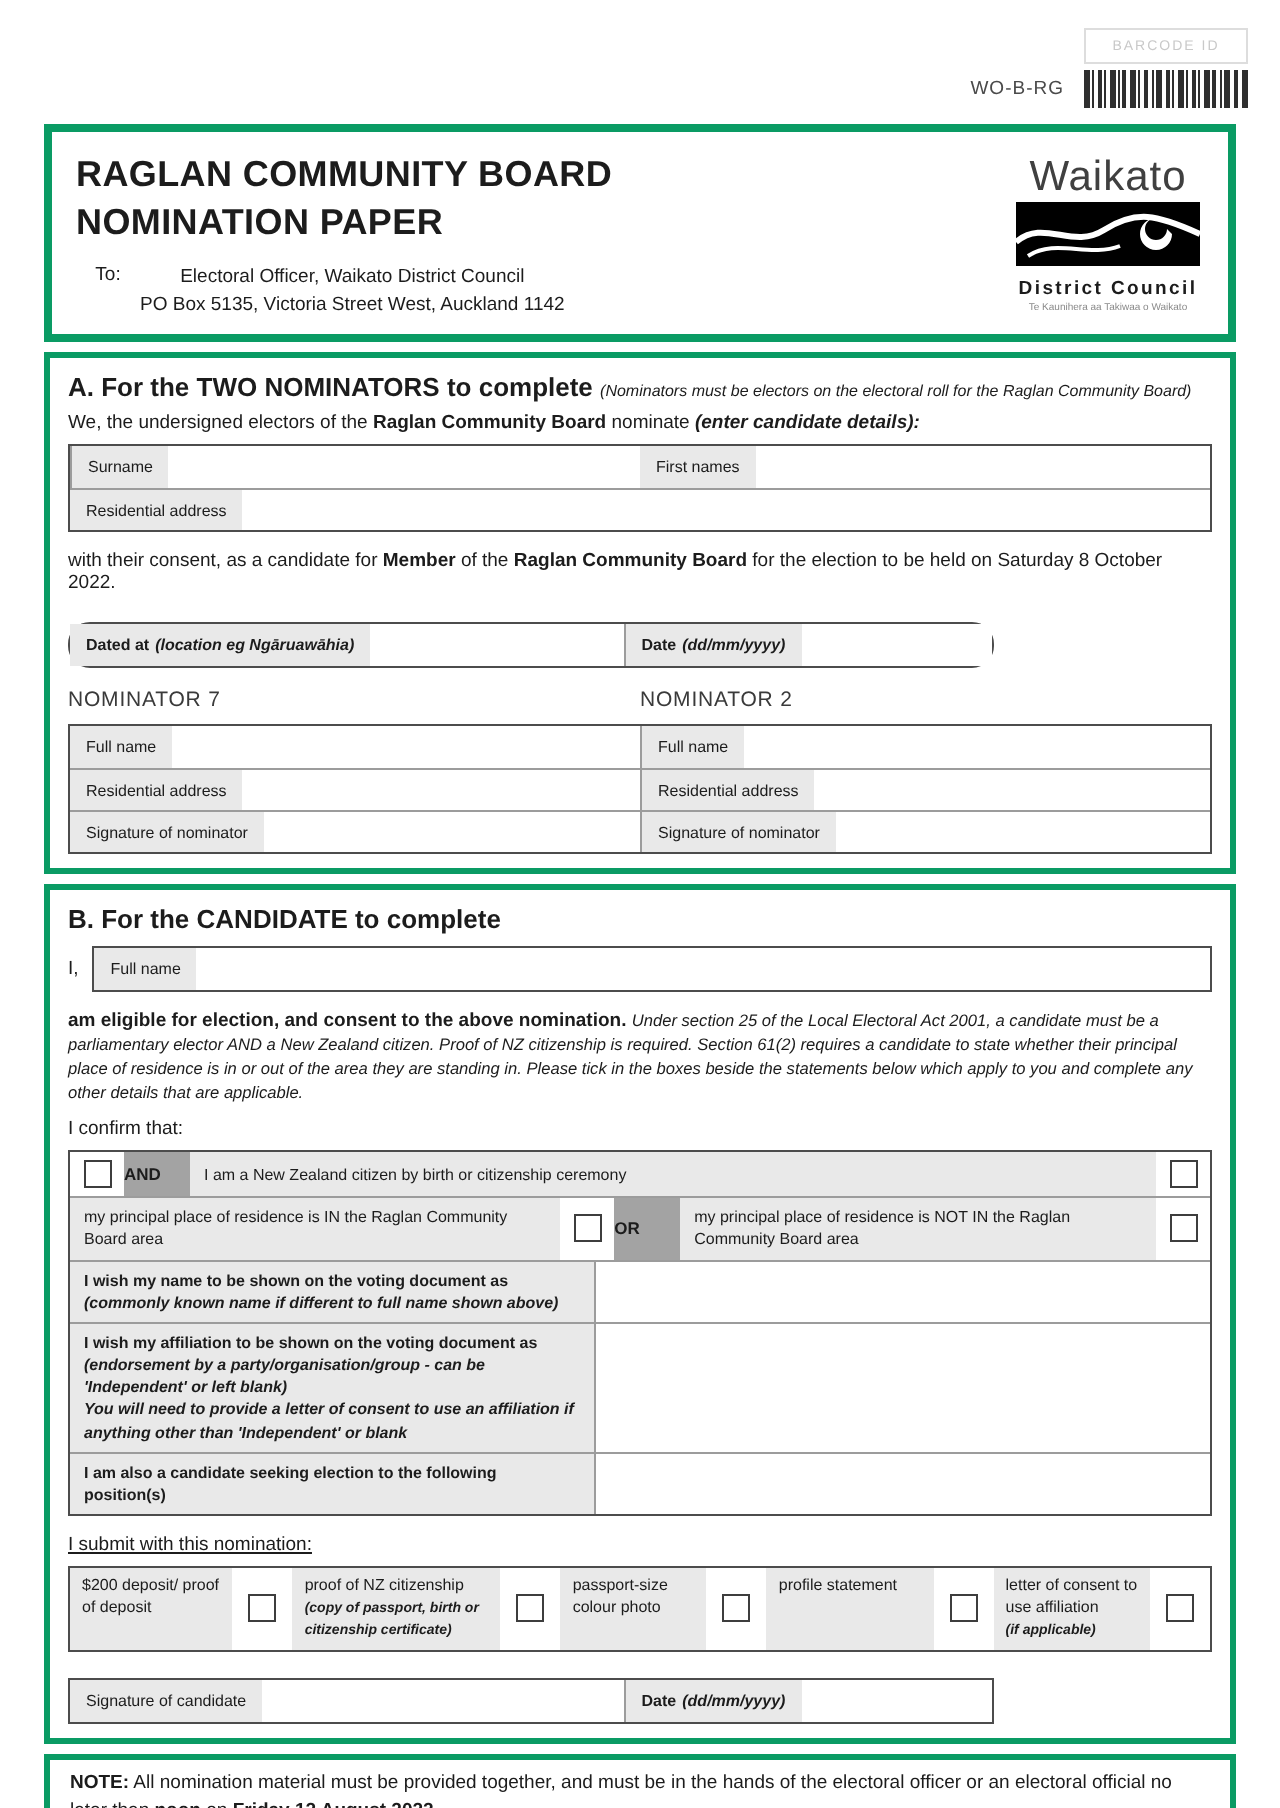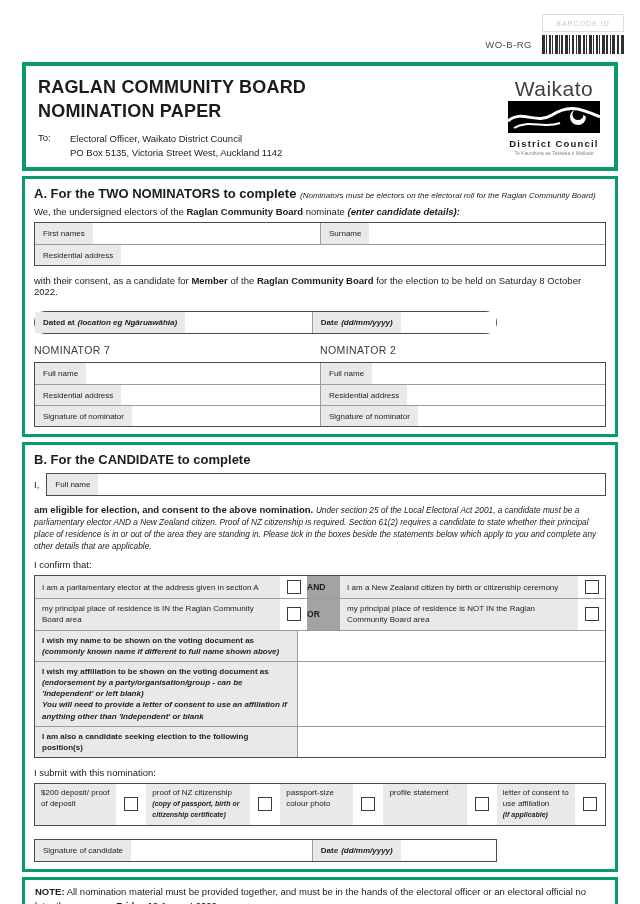--- a/index.html
+++ b/index.html
@@ -15,21 +15,21 @@
   .barcode-id-box{ display:inline-block; width:82px; height:18px; border:1px solid #ddd;
       color:#c9c9c9; font-size:7px; letter-spacing:1px; text-align:center; line-height:18px; }
   .barcode-row{ margin-top:3px; display:flex; align-items:center; justify-content:flex-end; gap:10px; }
   .barcode-code{ font-size:9.5px; color:#4a4a4a; letter-spacing:.5px; }
 
   
   .gbox{ border:3px solid var(--green); background:#fff; margin-bottom:5px; padding:7px 9px; }
   .header-box{ border-width:4px; display:flex; justify-content:space-between;
                padding:9px 12px 7px 12px; min-height:100px; }
   .title{ font-size:18px; font-weight:bold; line-height:1.35; letter-spacing:.2px; }
-  .to-block{ display:flex; margin-top:8px; font-size:9.5px; }
+  .to-block{ display:flex; margin-top:8px; font-size:9.5px;text-align:center; }
   .to-label{ width:32px; }
   .to-lines{ line-height:1.5; }
 
   .logo{ width:96px; text-align:center; margin-top:2px; }
   .logo-name{ font-size:21px; letter-spacing:.5px; color:#404040; }
   .logo-sub{ font-size:9.5px; font-weight:bold; letter-spacing:1.2px; margin-top:1px; }
   .logo-tag{ font-size:5px; color:#8a8a8a; margin-top:1px; }
 
   .sec-head{ font-size:13px; font-weight:bold; }
   .sec-head .note{ font-weight:normal; font-style:italic; font-size:8px; }
@@ -148,26 +148,26 @@
   <div class="gbox" style="min-height:230px;">
     <div class="sec-head">
       <span>A. For the TWO NOMINATORS to complete </span><span class="note">(Nominators must be electors on the electoral roll for the Raglan Community Board)</span>
     </div>
     <div class="body-line">
       <span>We, the undersigned electors of the </span><span class="b">Raglan Community Board</span><span> nominate </span><span class="i">(enter candidate details):</span>
     </div>
 
     <div class="ftable">
       <div class="frow">
+        <div class="fcell div" style="flex:1;">
+          <div class="chip">Surname</div>
+          <div class="space"></div>
+        </div>
         <div class="fcell w50">
           <div class="chip">First names</div>
-          <div class="space"></div>
-        </div>
-        <div class="fcell div" style="flex:1;">
-          <div class="chip">Surname</div>
           <div class="space"></div>
         </div>
       </div>
       <div class="frow">
         <div class="fcell" style="flex:1;">
           <div class="chip">Residential address</div>
           <div class="space"></div>
         </div>
       </div>
     </div>
@@ -250,21 +250,20 @@
     </div>
 
     <div class="body-line" style="margin-top:8px;">
       <span class="b">am eligible for election, and consent to the above nomination.  </span><span class="small-note">Under section 25 of the Local Electoral Act 2001, a candidate must be a parliamentary elector AND a New Zealand citizen. Proof of NZ citizenship is required.  Section 61(2) requires a candidate to state whether their principal place of residence is in or out of the area they are standing in. Please tick in the boxes beside the statements below which apply to you and complete any other details that are applicable.</span>
     </div>
 
     <div class="body-line" style="margin-top:7px;">I confirm that:</div>
 
     <div class="ftable">
       <div class="frow" style="min-height:22px;">
-        <div class="graycell stmt">I am a parliamentary elector at the address given in section A</div>
         <div class="cbcell">
             <div class="checkbox"></div>
           </div>
         <div class="conj">AND</div>
         <div class="graycell" style="flex:1; display:flex; align-items:center;">I am a New Zealand citizen by birth or citizenship ceremony</div>
         <div class="cbcell">
             <div class="checkbox"></div>
           </div>
       </div>
       <div class="frow" style="min-height:22px;">
@@ -292,21 +291,21 @@
           <span class="i">You will need to provide a letter of consent to use an affiliation if anything other than 'Independent' or blank</span>
         </div>
         <div class="whiterest"></div>
       </div>
       <div class="frow" style="min-height:21px;">
         <div class="graycell labelcell b" style="display:flex; align-items:center;">I am also a candidate seeking election to the following position(s)</div>
         <div class="whiterest"></div>
       </div>
     </div>
 
-    <div class="body-line" style="margin-top:9px;">I submit with this nomination:</div>
+    <div class="body-line" style="margin-top:9px;text-decoration:underline;">I submit with this nomination:</div>
 
     <div class="ftable">
       <div class="srow">
         <div class="sgroup g1">
           <div class="slabel">$200 deposit/ proof of deposit</div>
           <div class="scb">
               <div class="checkbox"></div>
             </div>
         </div>
         <div class="sgroup g2">

